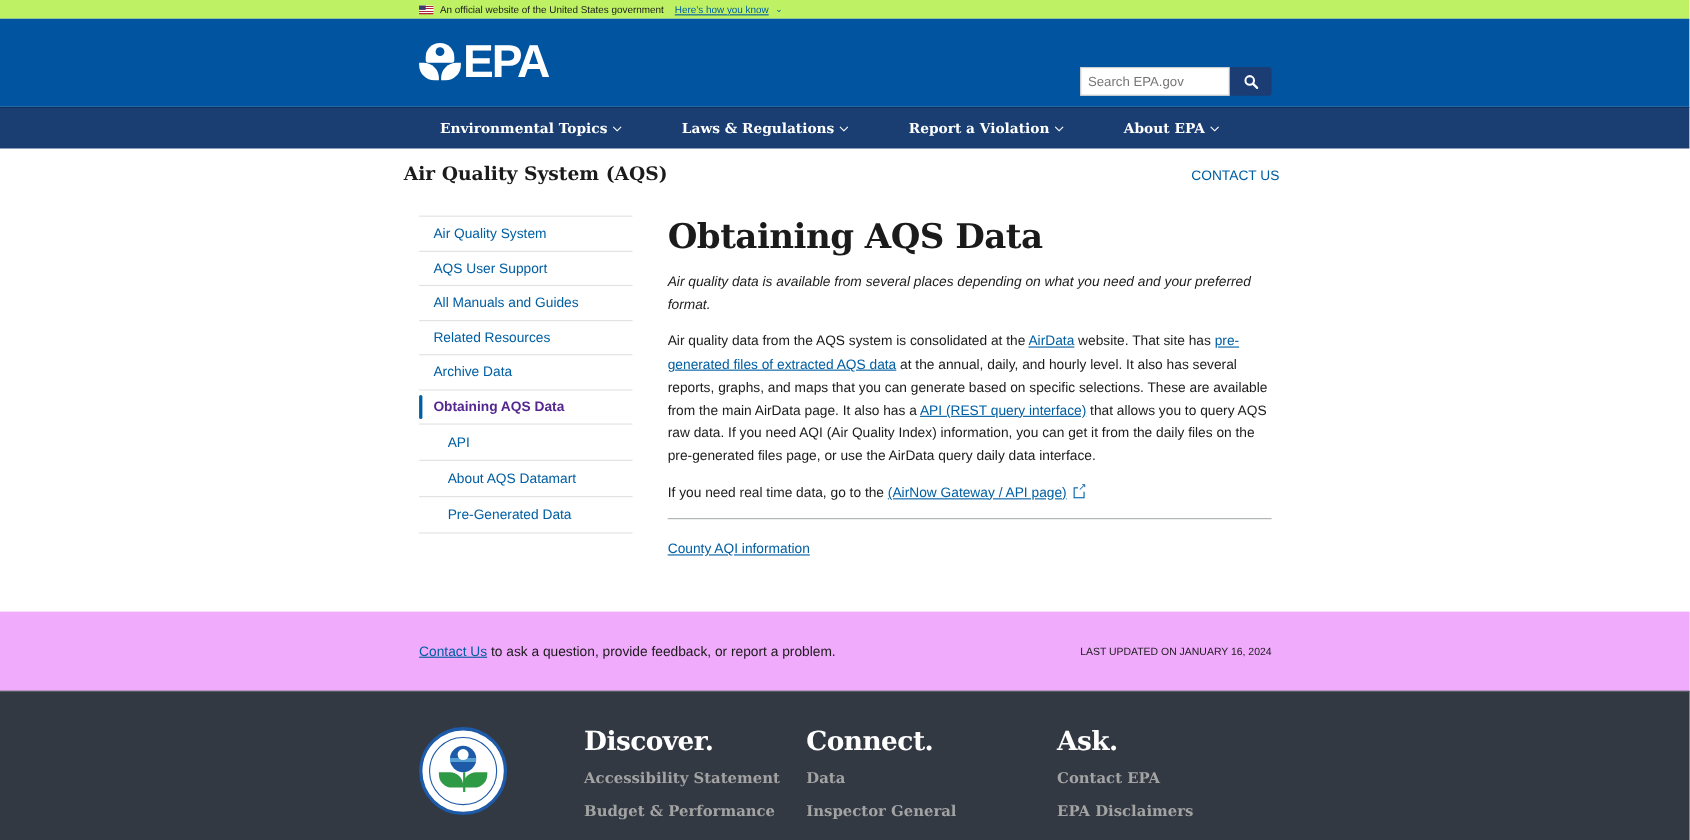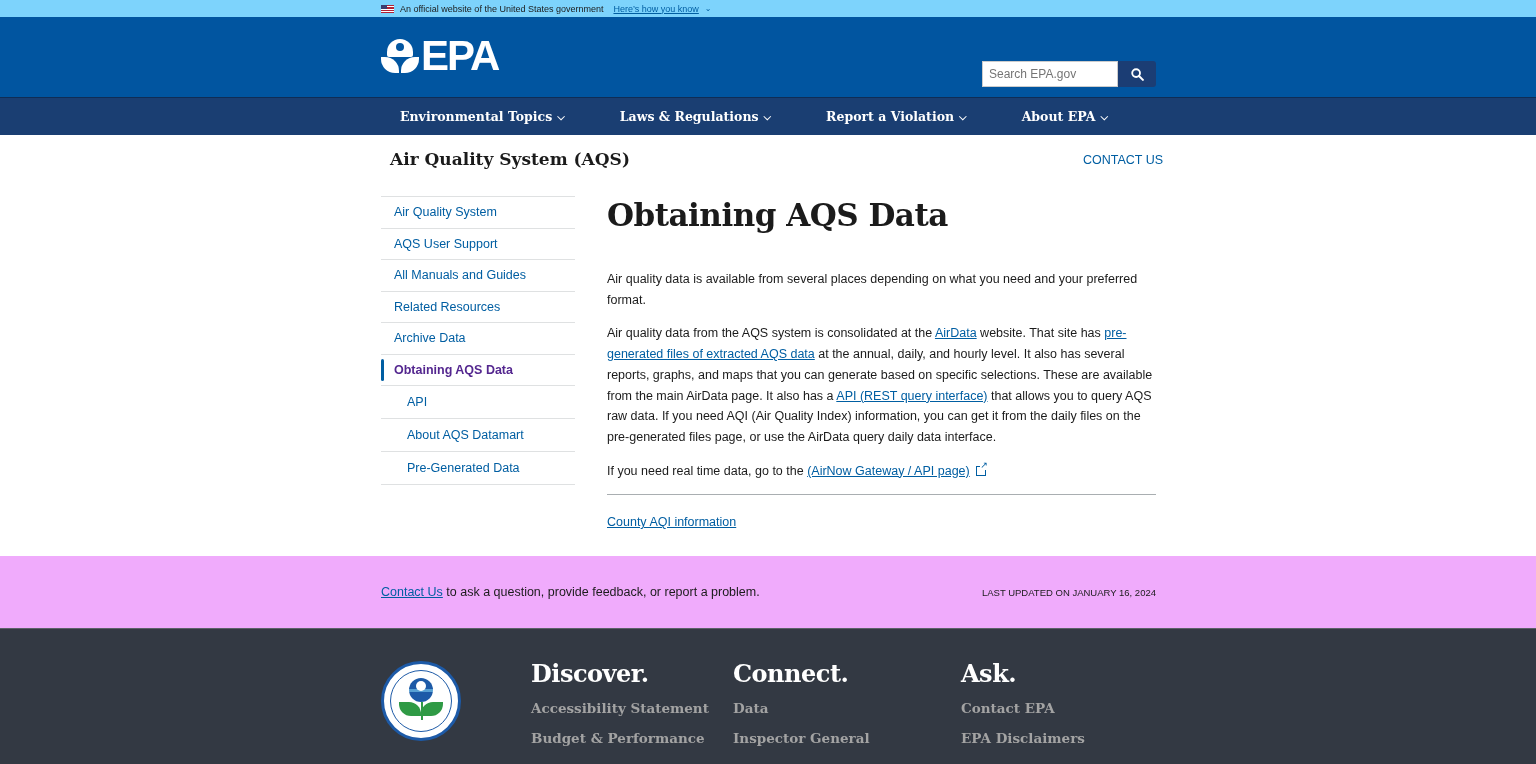--- a/index.html
+++ b/index.html
@@ -1,20 +1,20 @@
 <!DOCTYPE html>
 <html><head>
 <meta charset="utf-8">
 <style>
   * { box-sizing: border-box; margin: 0; padding: 0; }
   html, body { width: 1536px; height: 764px; overflow: hidden; background: #fff; }
   body { font-family: "Liberation Sans", sans-serif; color: #1b1b1b; }
   a { color: #005ea2; }
 
-  .gov-banner { height: 17px; background: #7dd3fc; font-size: 9px; display: flex; align-items: center; }
+  .gov-banner { height: 17px; background: #bef264; font-size: 9px; display: flex; align-items: center; }
   .gov-banner .inner { margin-left: 381px; display: flex; align-items: center; gap: 6px; color: #1b1b1b; }
   .flag { width: 13px; height: 8px; background: repeating-linear-gradient(#b22234 0 1.2px, #fff 1.2px 2.4px); position: relative; }
   .flag::before { content: ""; position: absolute; left: 0; top: 0; width: 6px; height: 4.5px; background: #3c3b6e; }
   .gov-banner .how { color: #005ea2; text-decoration: underline; margin-left: 4px; }
   .gov-banner .chev { color: #005ea2; font-size: 8px; }
 
   .header { height: 80px; background: #0155a0; position: relative; }
   .logo { position: absolute; left: 381px; top: 20px; display: flex; align-items: center; color: #fff; }
   .logo-mark { width: 38px; height: 38px; position: relative; margin-right: 2px; }
   .logo-mark .top { position: absolute; left: 6px; top: 2px; width: 26px; height: 18px; border-radius: 13px 13px 2px 2px; background: #fff; }
@@ -26,34 +26,34 @@
   .search { position: absolute; left: 982px; top: 44px; display: flex; border-radius: 13px; }
   .search input { width: 136px; height: 26px; border: 1px solid #ccc; padding: 0 6px; font-size: 12px; color: #555; font-family: "Liberation Sans", sans-serif; }
   .search button { width: 38px; height: 26px; background: #1b3d74; border: none; color: #fff; display: flex; align-items: center; justify-content: center; border-radius: 0 3px 3px 0; }
 
   .nav { height: 38px; background: #1a3e72; border-top: 1px solid #0f2d56; display: flex; align-items: center; }
   .nav .items { margin-left: 400px; display: flex; gap: 55px; }
   .nav-item { color: #fff; font-family: "DejaVu Serif", serif; font-weight: 700; font-size: 12.5px; display: flex; align-items: center; gap: 5px; cursor: pointer; }
   .nav-item .chev { font-size: 10px; font-family: "DejaVu Sans", sans-serif; }
 
   .site-row { position: relative; height: 60px; }
-  .site-title { position: absolute; left: 390px; top: 14px; font-family: "DejaVu Serif", serif; font-weight: 700; font-size: 17px; color: #1b1b1b; }
+  .site-title { position: absolute; left: 367px; top: 14px; font-family: "DejaVu Serif", serif; font-weight: 700; font-size: 17px; color: #1b1b1b; }
   .contact-top { position: absolute; left: 1083px; top: 18px; font-size: 12.5px; color: #005ea2; text-decoration: none; }
 
   .sidenav { position: absolute; left: 381px; top: 196px; width: 194px; }
   .sidenav a { display: block; border-top: 1px solid #dfe1e2; height: 31.5px; line-height: 31px; padding-left: 13px; font-size: 12.5px; text-decoration: none; color: #005ea2; }
   .sidenav a.sub { padding-left: 26px; height: 33px; line-height: 33px; }
   .sidenav a.current { color: #54278f; font-weight: 700; position: relative; }
   .sidenav a.current::before { content: ""; position: absolute; left: 0; top: 4px; bottom: 4px; width: 3px; background: #005ea2; border-radius: 2px; }
   .sidenav .last { border-top: 1px solid #dfe1e2; }
 
   .main { position: absolute; left: 607px; top: 193px; width: 549px; }
   .main h1 { font-family: "DejaVu Serif", serif; font-weight: 700; font-size: 31px; line-height: 44px; color: #1b1b1b; letter-spacing: -0.5px; }
   .main p { font-size: 12.5px; line-height: 20.7px; color: #1b1b1b; margin-top: 13px; }
-  .main p:first-of-type { margin-top: 32px; }
+  .main p:first-of-type { margin-top: 9px; font-style: italic; }
   .ext-icon { display: inline-block; width: 10px; height: 10px; border: 1.3px solid #005ea2; margin-left: 6px; vertical-align: -1px; position: relative; }
   .ext-icon::after { content: "↗"; position: absolute; right: -3px; top: -6px; font-size: 9px; color: #005ea2; background: #fff; line-height: 9px; }
   .main hr { border: none; border-top: 1px solid #a9aeb1; margin-top: 13px; }
   .main .county { display: inline-block; margin-top: 20px; font-size: 12.5px; }
 
   .contact-strip { position: absolute; top: 556px; left: 0; width: 1536px; height: 72px; background: #f0abfc; }
   .contact-strip .left { position: absolute; left: 381px; top: 29px; font-size: 12.5px; }
   .contact-strip .right { position: absolute; right: 380px; top: 31px; font-size: 9.5px; text-transform: uppercase; color: #1b1b1b; }
 
   .footer { position: absolute; top: 628px; left: 0; width: 1536px; height: 136px; background: #333943; border-top: 1px solid #5c6168; }

